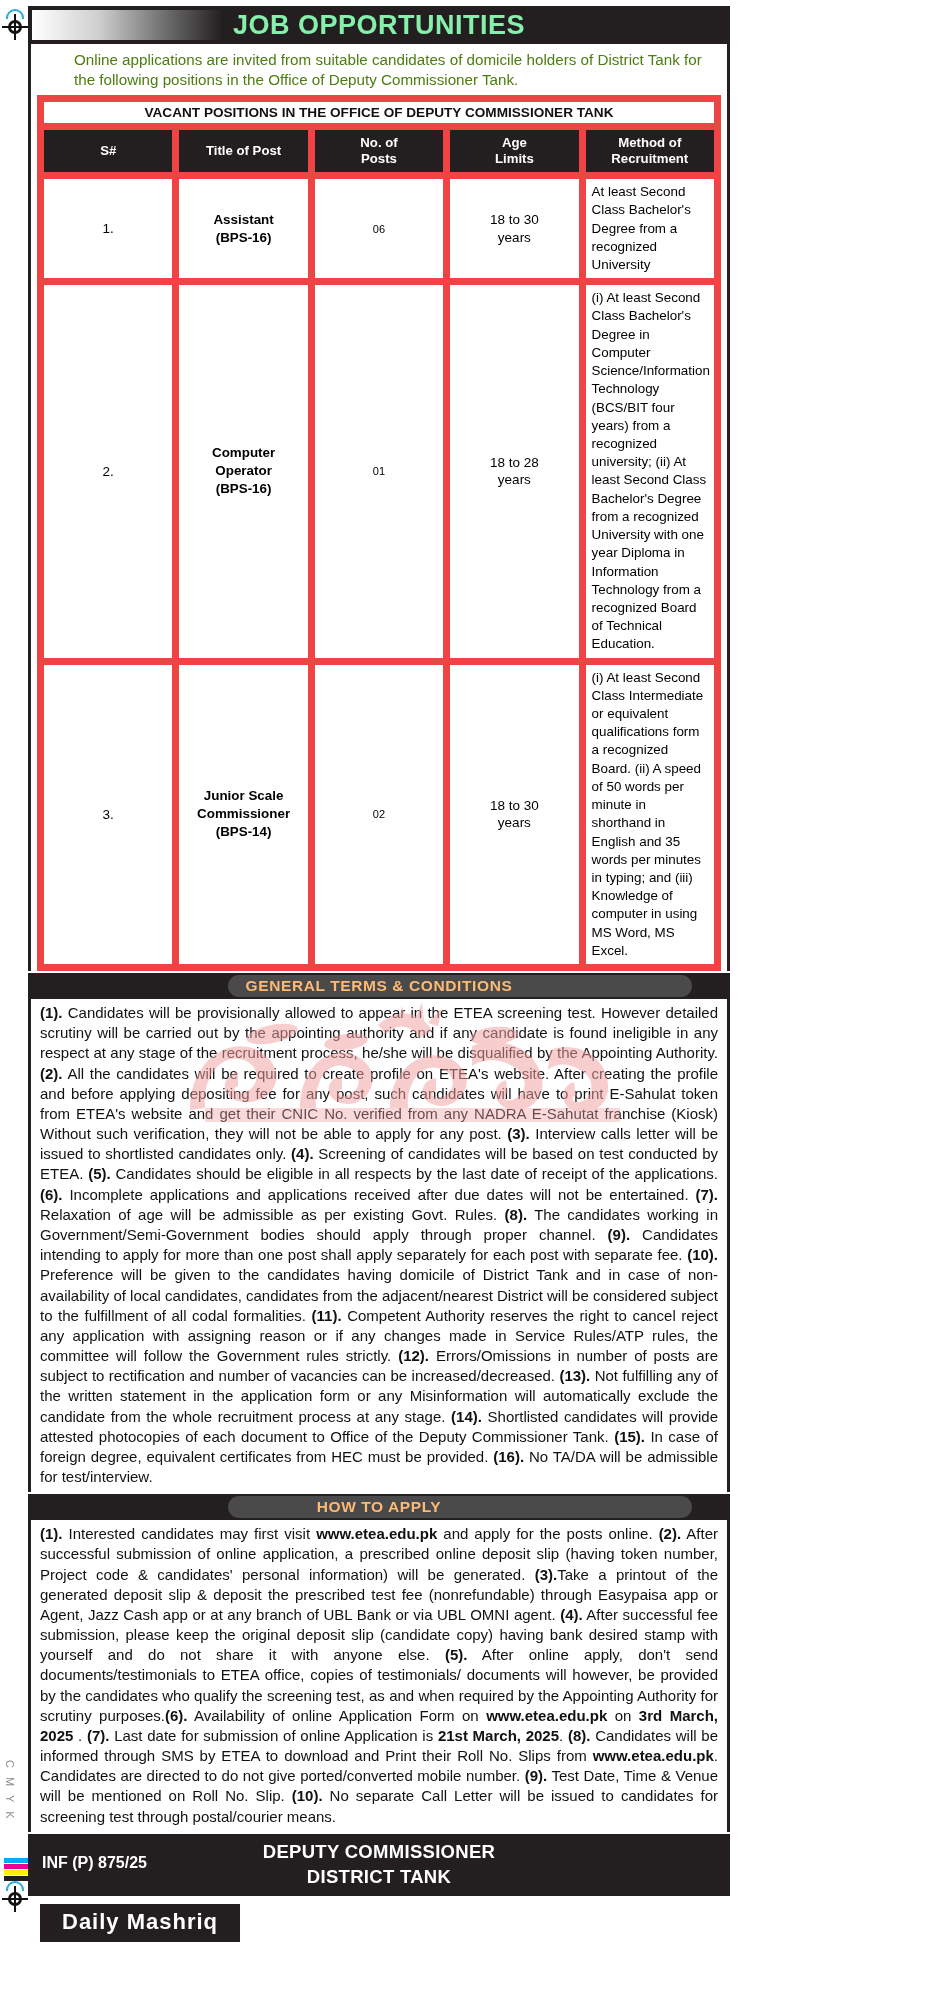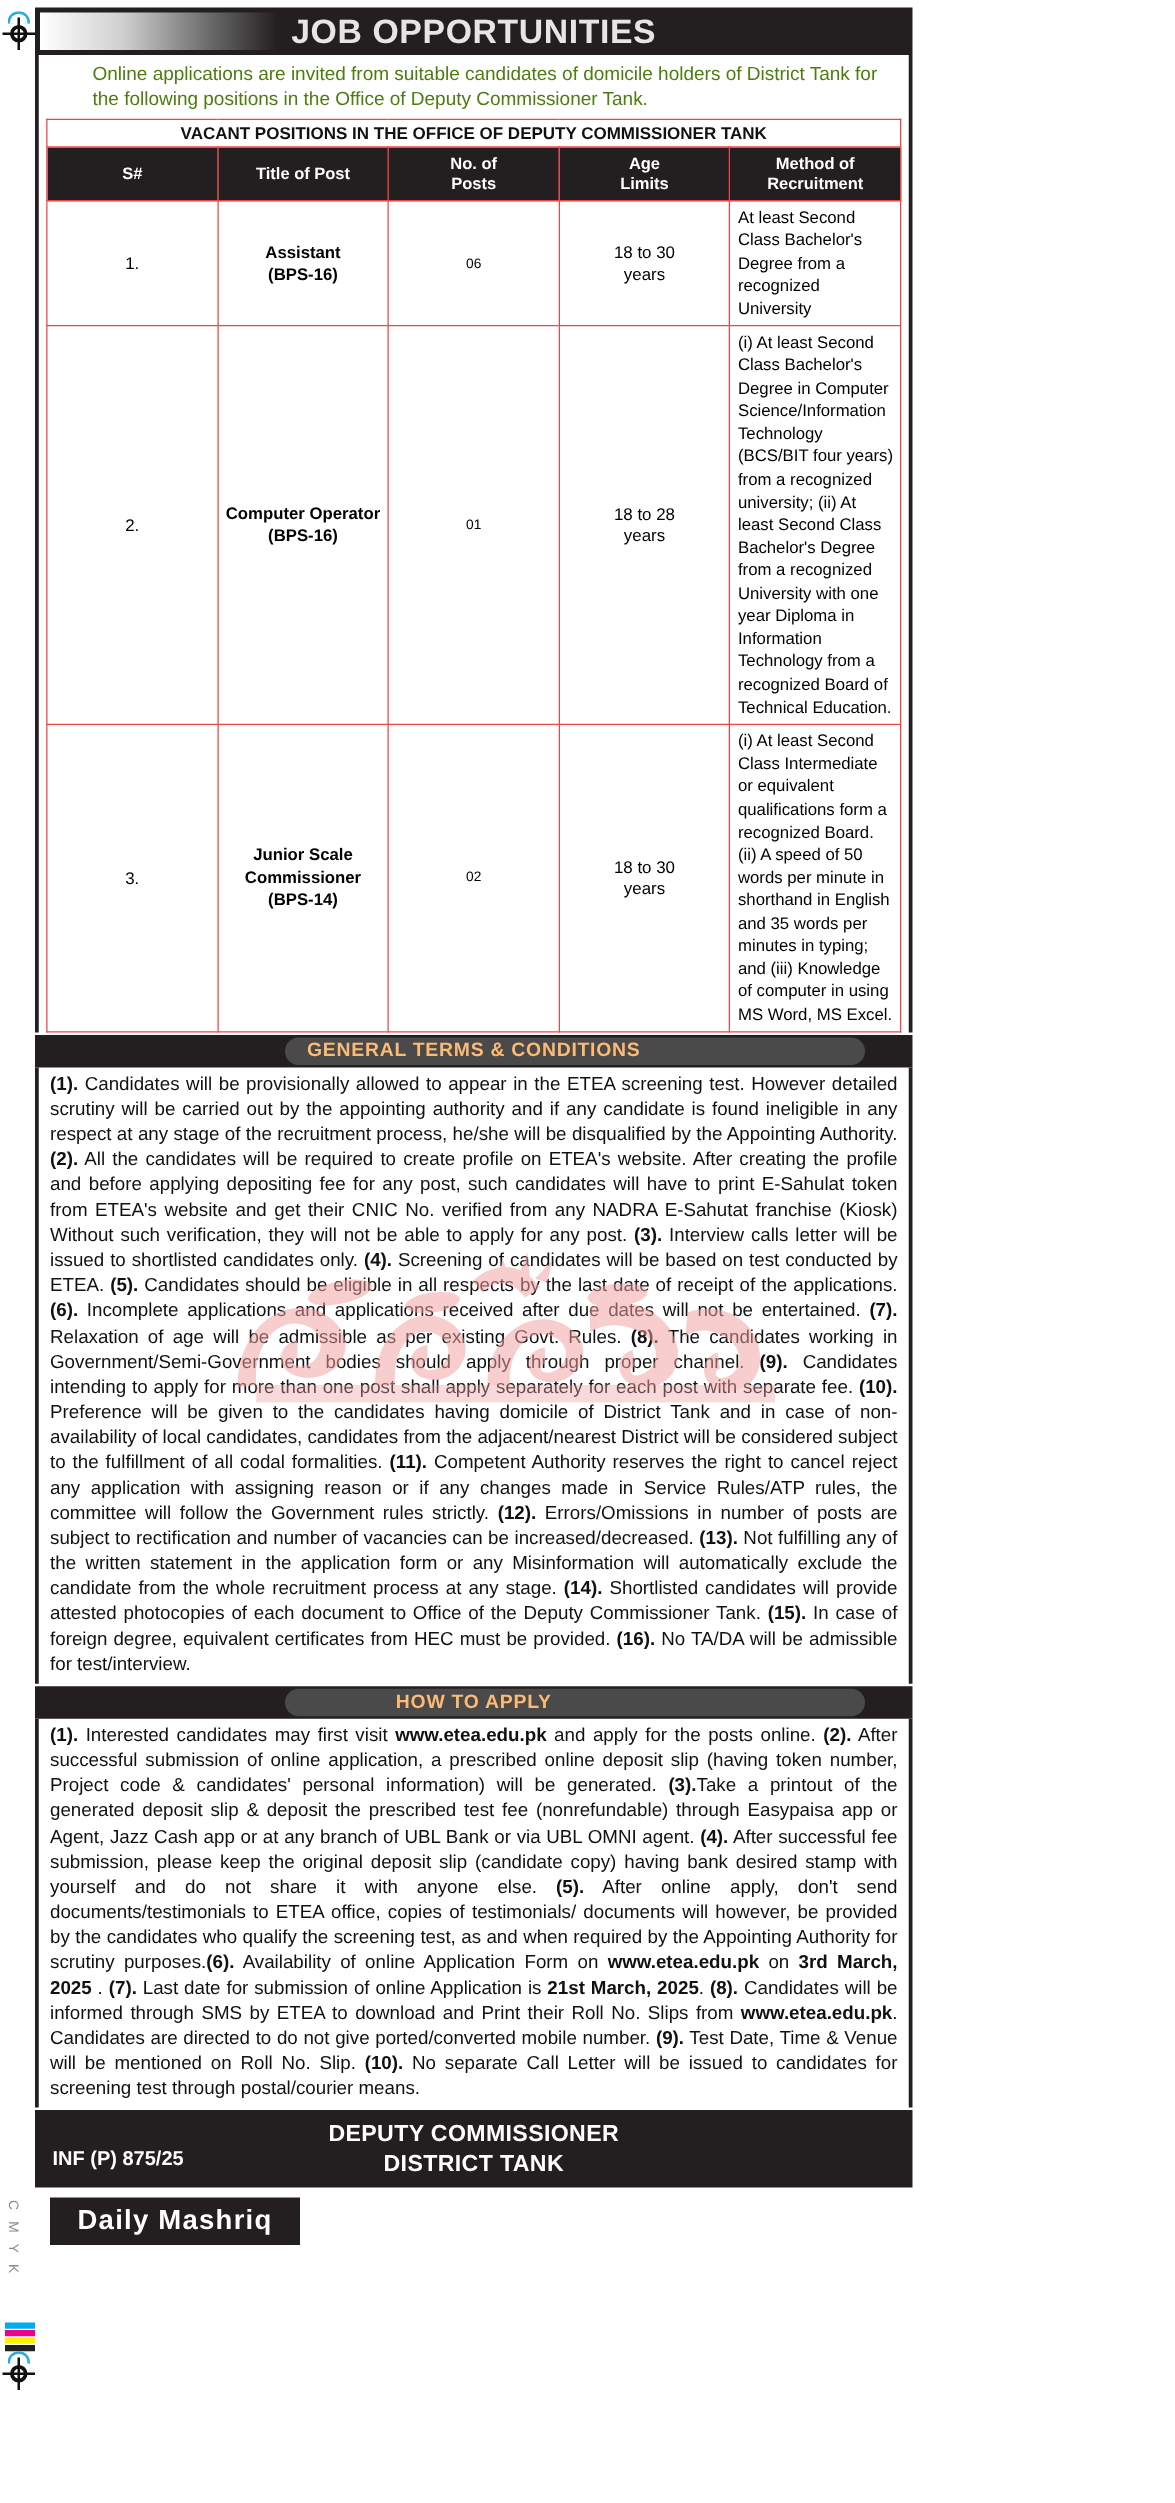--- a/index.html
+++ b/index.html
@@ -67,21 +67,21 @@
     height: 38px;
     background: #231f20;
     display: flex; align-items: center; justify-content: center;
   }
   .title-banner .fade {
     position: absolute; left: 4px; top: 4px; width: 190px; height: 30px;
     background: linear-gradient(to right, #ffffff 0%, #cfcfcf 35%, #6e6e6e 70%, #231f20 100%);
   }
   .title-banner h1 {
     position: relative;
-    color: #e5e5e5;
+    color: #86efac;
     font-size: 27px;
     font-weight: bold;
     letter-spacing: 0.5px;
     font-family: "Liberation Sans", sans-serif;
   }
 
   
   .frame-box {
     border-left: 3px solid #231f20;
     border-right: 3px solid #231f20;
@@ -97,21 +97,21 @@
   }
 
   
   .tbl-wrap { padding: 0 6px 0 6px; }
   table.vac {
     width: 100%;
     border-collapse: collapse;
     table-layout: fixed;
   }
   table.vac td, table.vac th {
-    border: 1px solid #ef4444;
+    border: 7px solid #ef4444;
     vertical-align: middle;
     margin-top: 20px;
   }
   .tbl-title td {
     background: #fff;
     color: #111;
     font-weight: bold;
     font-size: 13.6px;
     text-align: center;
     padding: 3px 2px;
@@ -182,21 +182,21 @@
   .footer-banner {
     position: relative;
     background: #231f20;
     color: #fff;
     height: 62px;
     margin-top: 2px;
     display: flex;
     align-items: center;
   }
   .footer-banner .inf {
-    position: absolute; left: 14px; bottom: 13px;
+    position: absolute; left: 14px; bottom: 24px;
     font-size: 16px; font-weight: bold;
     font-family: "Liberation Sans", sans-serif;
   }
   .footer-banner .dc {
     width: 100%;
     text-align: center;
     font-size: 18.5px; font-weight: bold;
     line-height: 1.32;
     letter-spacing: 0.3px;
   }

